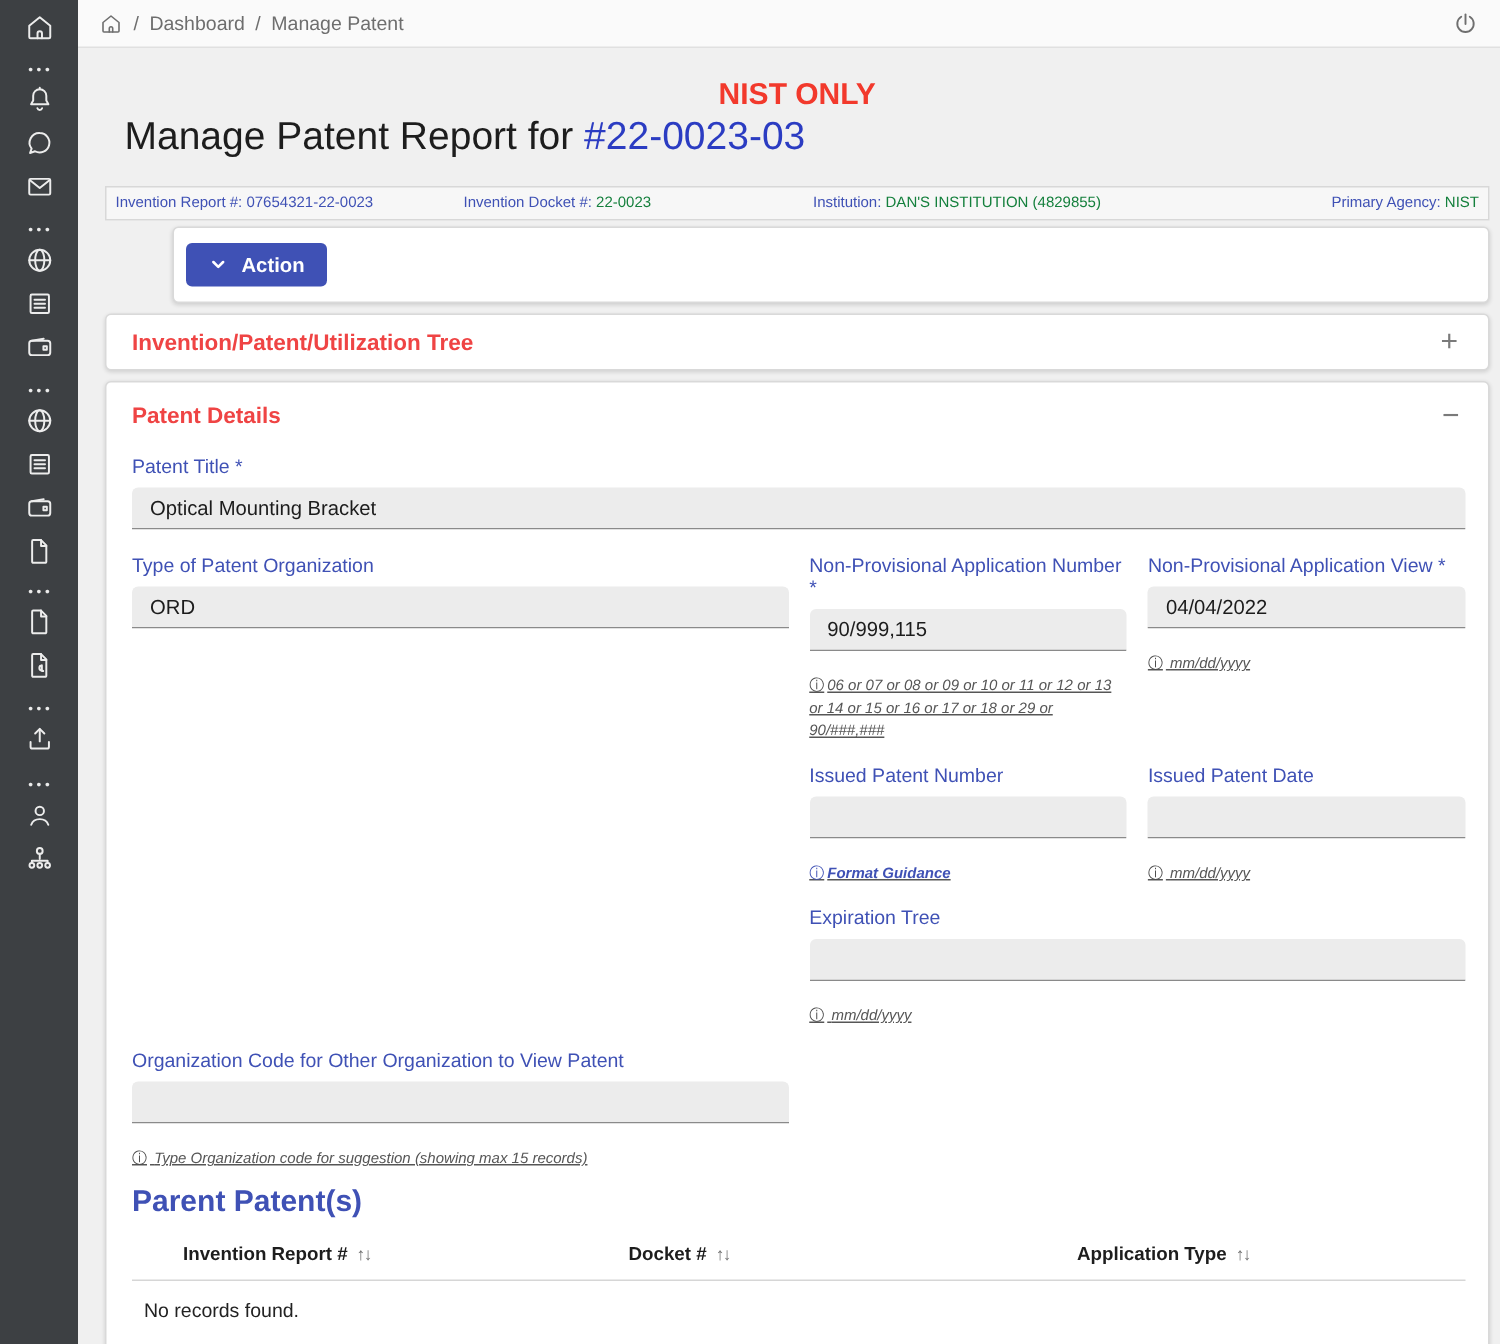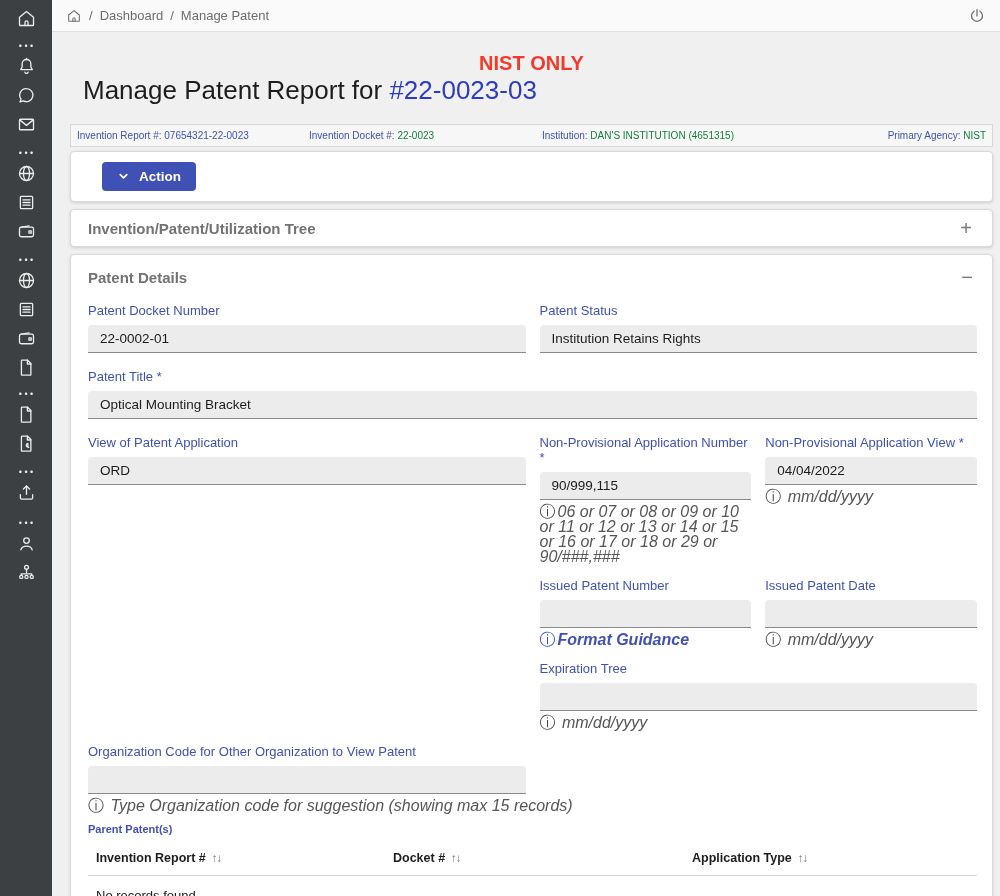--- a/index.html
+++ b/index.html
@@ -26,46 +26,46 @@
   .page-title { font-size:26px; font-weight:normal; color:#1d1d1d; margin:0 0 18px 13px; }
   .page-title .num { color:#2b3cc2; }
 
   .infobar { background:#f7f7f7; border:1px solid #d8d8d8; display:grid; grid-template-columns:232px 233px 305px 1fr; align-items:center; padding:5px 6px; font-size:10px; }
   .info-item { white-space:nowrap; }
   .ilabel { color:#3f51b5; }
   .ival { color:#15803d; }
   .ival-link { color:#3f51b5; }
 
   .card { background:#fff; border:1px solid #d9d9d9; border-radius:4px; box-shadow:0 1px 3px rgba(0,0,0,0.14); }
-  .action-card { margin-top:4px; padding:10px 31px; }
+  .action-card { margin-top:4px; padding:10px 8px;margin-left:45px; }
   .action-btn { display:inline-flex; align-items:center; gap:9px; background:#3f51b5; border:none; border-radius:4px; color:#fff; font-weight:bold; font-size:13.5px; padding:7px 15px; cursor:pointer; font-family:inherit; }
   .action-btn svg { width:13px; height:13px; stroke:#fff; fill:none; stroke-width:2.4; stroke-linecap:round; stroke-linejoin:round; }
 
   .panel-head { display:flex; justify-content:space-between; align-items:center; }
   .tree-card { margin-top:7px; padding:9px 16px 9px 17px; }
-  .panel-title { font-size:15px; font-weight:bold; color:#737373; }
+  .panel-title { font-size:15px; font-weight:bold; color:#ef4444; }
   .toggle-btn { background:none; border:none; font-size:20px; color:#7a7a7a; cursor:pointer; line-height:18px; padding:0 4px; font-family:inherit; }
 
   .details-card { margin-top:7px; padding:13px 15px 22px 17px; }
 
   .form { margin-top:17px; }
   .frow { display:grid; grid-template-columns:repeat(4, 1fr); column-gap:14px; margin-bottom:16px; }
   .span2 { grid-column:span 2; }
   .span4 { grid-column:span 4; }
   .flabel { color:#3f51b5; font-size:13px; margin-bottom:7px; }
   .fbox { height:28px; background:#ececec; border-bottom:1px solid #8a8a8a; border-radius:4px 4px 0 0; display:flex; align-items:center; padding:0 12px; font-size:13.5px; color:#1c1c1c; }
-  .hint { margin-top:4px; font-size:16px; color:#565656; font-style:italic; line-height:15px; }
+  .hint { margin-top:16px; font-size:10px; color:#565656; font-style:italic; line-height:15px;text-decoration:underline; }
   .hint .i { font-style:normal; margin-right:2px; color:#4a4a4a; }
   .hint-link { color:#3f51b5; text-decoration:none; font-weight:bold; }
   .hint-link-wrap .i { color:#3f51b5; }
 
-  .pp-heading { color:#3f51b5; font-size:11px; font-weight:bold; margin:6px 0 12px; }
+  .pp-heading { color:#3f51b5; font-size:20px; font-weight:bold; margin:6px 0 12px; }
   .pp-table { width:100%; }
   .pp-head { display:grid; grid-template-columns:297px 299px 1fr; padding:4px 8px 10px; }
-  .pp-th { font-size:12.5px; font-weight:bold; color:#1d1d1d; cursor:pointer; }
+  .pp-th { font-size:12.5px; font-weight:bold; color:#1d1d1d; cursor:pointer;margin-left:26px; }
   .sort { color:#6f6f6f; font-weight:normal; font-size:11.5px; letter-spacing:-1px; margin-left:6px; }
   .pp-div { border-top:1px solid #d6d6d6; }
   .pp-empty { padding:12px 8px 14px; font-size:13px; color:#222; }
 </style>
 </head>
 <body>
 
 <nav class="sidebar">
   <button class="nav-btn" style="margin-top:8px">
     <svg viewBox="0 0 24 24">
@@ -213,21 +213,21 @@
 
 <main class="content">
 
   <div class="readonly">NIST ONLY</div>
 
   <h1 class="page-title"><span>Manage Patent Report for </span><span class="num">#22-0023-03</span></h1>
 
   <div class="infobar">
     <div class="info-item"><span class="ilabel">Invention Report #: </span><span class="ival-link">07654321-22-0023</span></div>
     <div class="info-item"><span class="ilabel">Invention Docket #: </span><span class="ival">22-0023</span></div>
-    <div class="info-item"><span class="ilabel">Institution: </span><span class="ival">DAN'S INSTITUTION (4651315)</span></div>
+    <div class="info-item"><span class="ilabel">Institution: </span><span class="ival">DAN'S INSTITUTION (4829855)</span></div>
     <div class="info-item" style="text-align:right"><span class="ilabel">Primary Agency: </span><span class="ival">NIST</span></div>
   </div>
 
   <div class="card action-card">
     <button class="action-btn">
       <svg viewBox="0 0 18 18">
           <path d="M4.5 6.5 L9 11 L13.5 6.5"></path>
         </svg>
       <span>Action</span>
     </button>
@@ -239,47 +239,33 @@
   </div>
 
   <div class="card details-card">
     <div class="panel-head">
       <span class="panel-title">Patent Details</span>
       <button class="toggle-btn">−</button>
     </div>
 
     <div class="form">
 
-      <div class="frow">
-        <div class="span2">
-          <div class="flabel">Patent Docket Number</div>
-          <div class="fbox">
-              <span>22-0002-01</span>
-            </div>
-        </div>
-        <div class="span2">
-          <div class="flabel">Patent Status</div>
-          <div class="fbox">
-              <span>Institution Retains Rights</span>
-            </div>
-        </div>
-      </div>
 
       <div class="frow">
         <div class="span4">
           <div class="flabel">Patent Title *</div>
           <div class="fbox">
               <span>Optical Mounting Bracket</span>
             </div>
         </div>
       </div>
 
       <div class="frow" style="margin-bottom:14px">
         <div class="span2">
-          <div class="flabel">View of Patent Application</div>
+          <div class="flabel">Type of Patent Organization</div>
           <div class="fbox">
               <span>ORD</span>
             </div>
         </div>
         <div>
           <div class="flabel">Non-Provisional Application Number *</div>
           <div class="fbox">
               <span>90/999,115</span>
             </div>
           <div class="hint"><span class="i">ⓘ</span><span>06 or 07 or 08 or 09 or 10 or 11 or 12 or 13 or 14 or 15 or 16 or 17 or 18 or 29 or 90/###,###</span></div>

